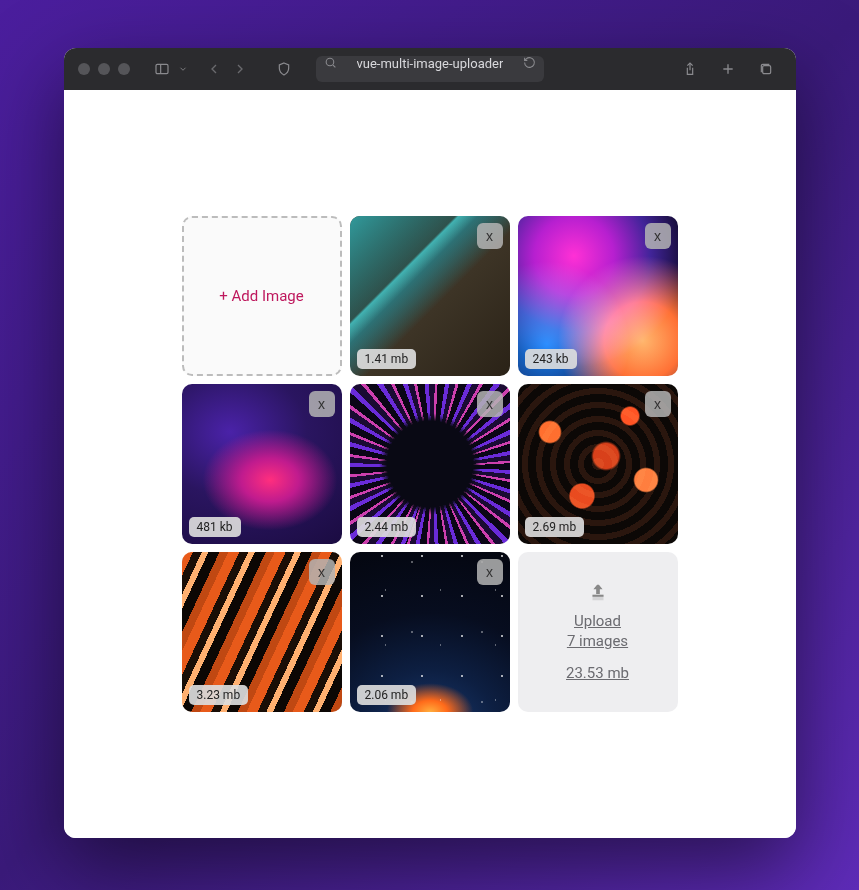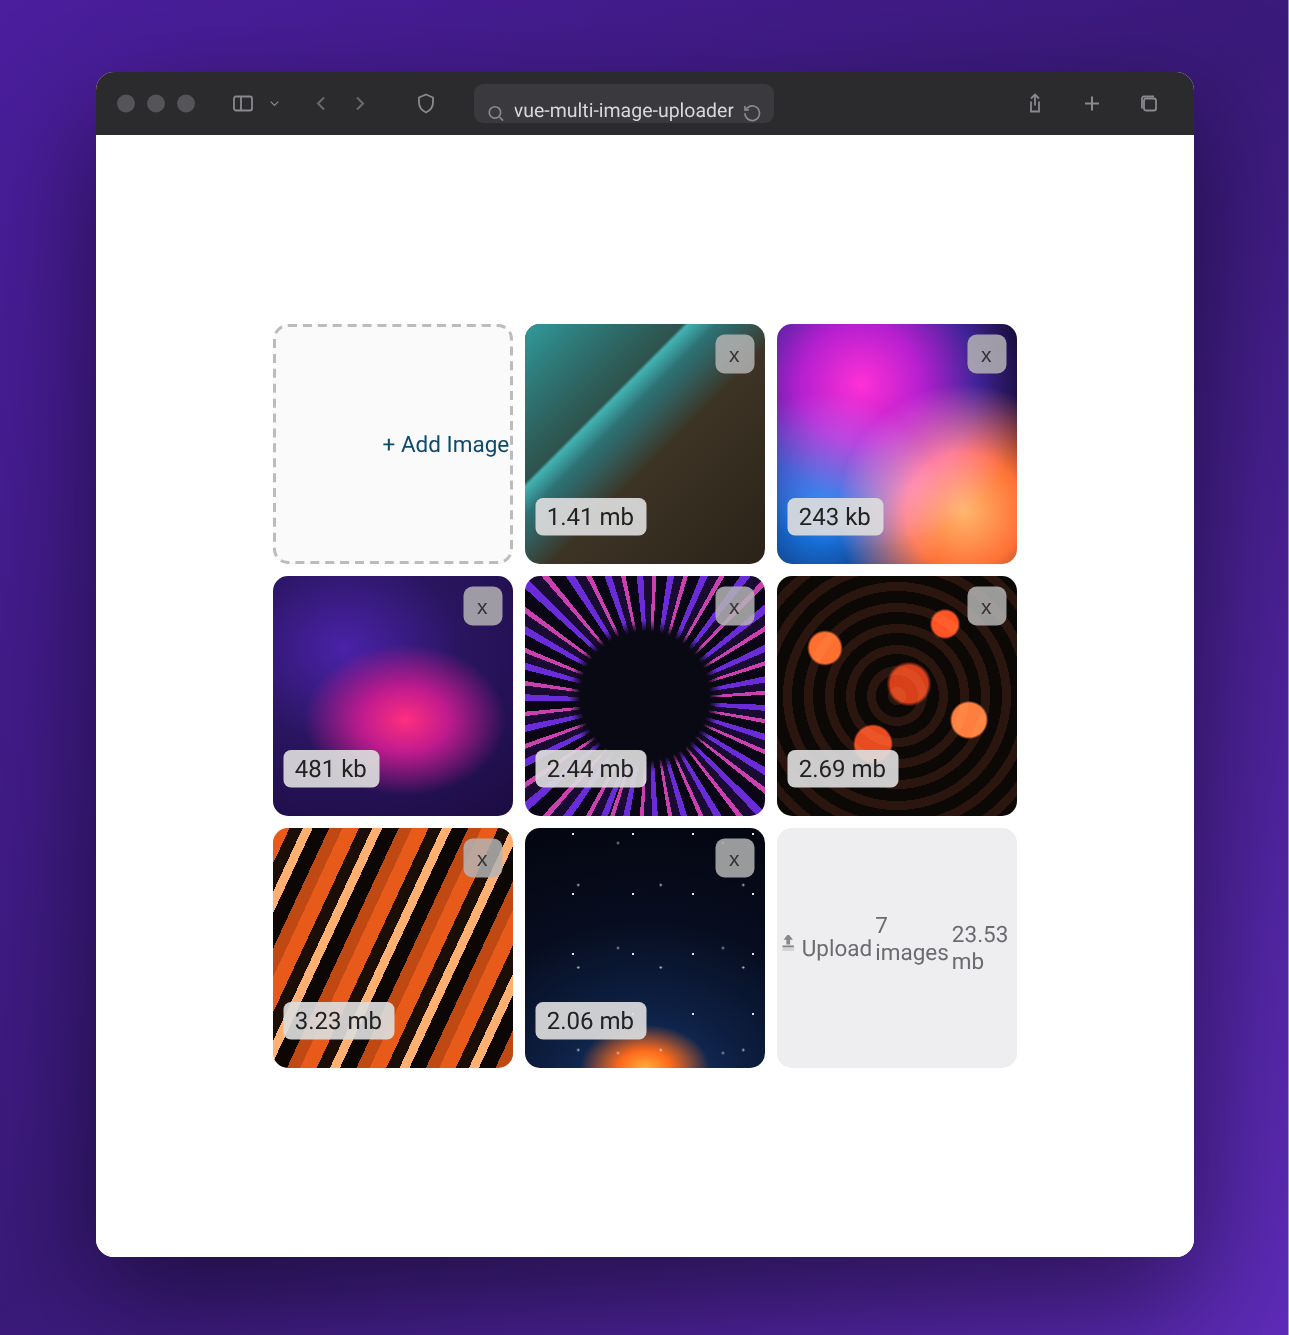--- a/index.html
+++ b/index.html
@@ -46,25 +46,25 @@
   .chev { width: 10px; }
   .nav-arrows { display: flex; gap: 2px; margin-left: 4px; }
   .nav-arrows .tb-btn { color: #6a6a6e; }
 
   .address {
     flex: 1;
     height: 26px;
     background: #3a3a3e;
     border-radius: 6px;
     display: flex;
-    align-items: flex-end;
+    align-items: flex-start;
     padding: 0 8px;
     color: #d8d8dc;
     font-size: 13px;
-    gap: 6px;
+    gap: 20px;
     margin: 0 10px;
     max-width: 300px;
   }
   .address .search-ic { color:#8a8a8e; flex-shrink:0; }
   .address .url { flex:1; white-space:nowrap; overflow:hidden; text-overflow:ellipsis; }
   .address .reload { color:#8a8a8e; flex-shrink:0; }
 
   .spacer { flex: 1; }
   .right-tools { display: flex; gap: 14px; margin-right: 4px; }
 
@@ -90,22 +90,22 @@
     border-radius: 10px;
     position: relative;
     overflow: hidden;
   }
 
   .add-tile {
     border: 2px dashed #bcbcbc;
     background: #fafafa;
     display: flex;
     align-items: center;
-    justify-content: flex-end;
-    color: #0c4a6e;
+    justify-content: center;
+    color: #be185d;
     font-size: 15px;
     cursor: pointer;
   }
 
   .img-tile .thumb {
     position: absolute; inset: 0;
   }
   .img-tile .remove {
     position: absolute;
     top: 7px; right: 7px;
@@ -114,37 +114,38 @@
     background: rgba(180,180,180,0.85);
     color: #333;
     font-size: 14px;
     font-weight: 500;
     display: flex; align-items: center; justify-content: center;
     cursor: pointer;
     border: none;
   }
   .img-tile .size {
     position: absolute;
-    bottom: 19px; left: 7px;
+    bottom: 7px; left: 7px;
     background: rgba(220,220,220,0.92);
     color: #222;
-    font-size: 16px;
+    font-size: 12px;
     padding: 3px 8px;
     border-radius: 5px;
   }
 
   .upload-tile {
     background: #eeeef0;
     display: flex;
-    flex-direction: row;
+    flex-direction: column;
     align-items: center;
     justify-content: center;
     color: #6b6b70;
     cursor: pointer;
     gap: 2px;
+    text-decoration: underline;
   }
   .upload-tile .up-icon { color: #888; margin-bottom: 6px; }
   .upload-tile .line1 { font-size: 15px; }
   .upload-tile .line2 { font-size: 15px; margin-bottom: 12px; }
   .upload-tile .line3 { font-size: 15px; }
 
   
   .th1 { background:
     linear-gradient(135deg, rgba(52,168,170,0.9) 0%, rgba(52,168,170,0) 55%),
     linear-gradient(315deg, #2a2217 0%, #3d3426 45%, #2b5f63 60%, #49b6b4 66%, #2c2016 67%, #1a1510 100%);

